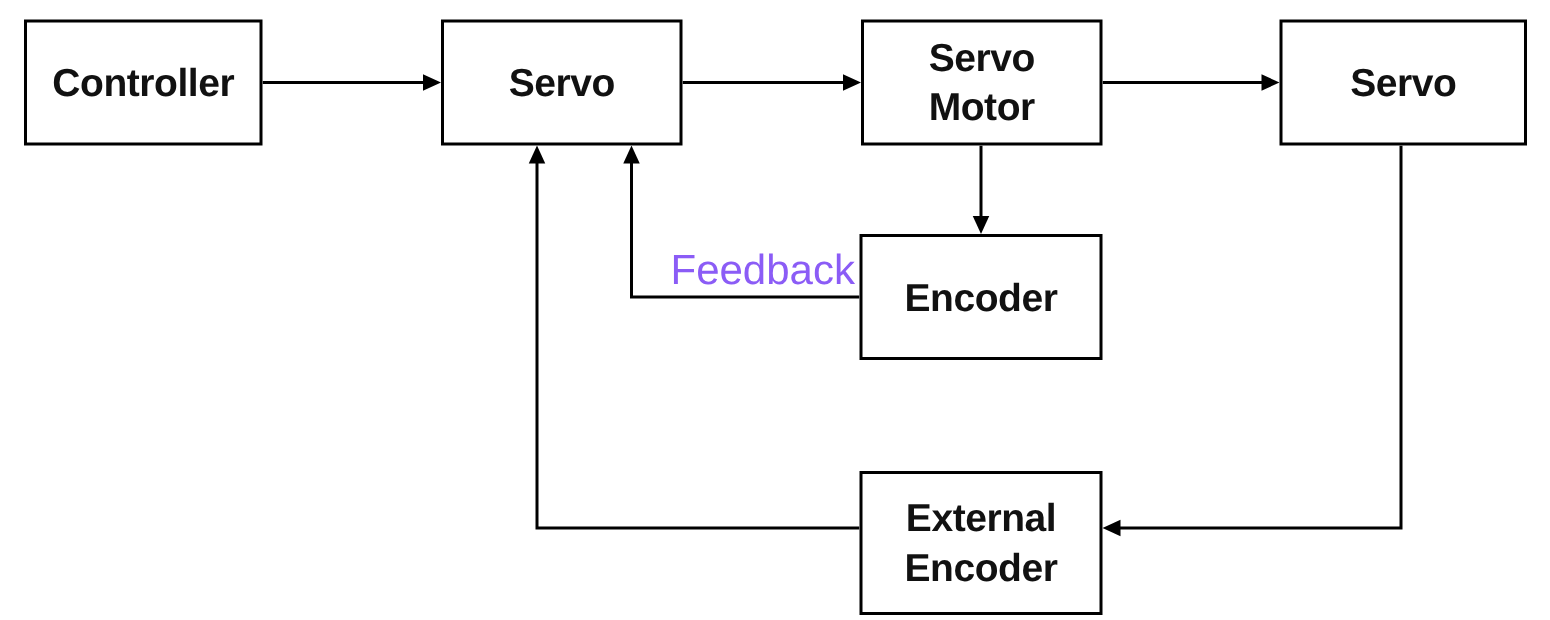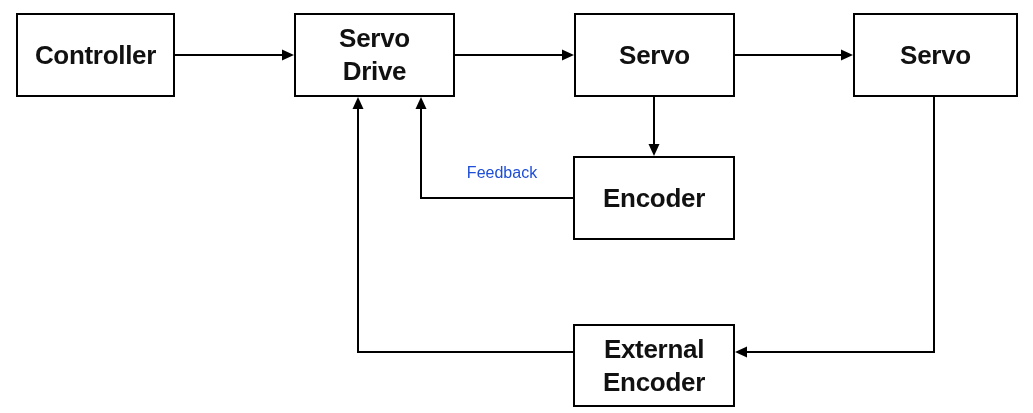--- a/index.html
+++ b/index.html
@@ -45,30 +45,30 @@
     font-size: 26px;
     line-height: 33px;
     color: #111111;
     letter-spacing: -0.3px;
   }
   .node-controller       { left: 16px;  top: 13px;  width: 159px; height: 84px; }
   .node-servo-drive      { left: 294px; top: 13px;  width: 161px; height: 84px; }
   .node-servo-motor      { left: 574px; top: 13px;  width: 161px; height: 84px; }
   .node-mechanical-part  { left: 853px; top: 13px;  width: 165px; height: 84px; }
   .node-encoder          { left: 573px; top: 156px; width: 162px; height: 84px; }
-  .node-external-encoder { left: 573px; top: 324px; width: 162px; height: 83px; text-align: right; }
+  .node-external-encoder { left: 573px; top: 314px; width: 162px; height: 96px; text-align: right; }
   .edge-label {
     position: absolute;
     left: 447px;
     top: 164px;
     width: 110px;
     text-align: center;
-    font-size: 16px;
+    font-size: 28px;
     font-weight: normal;
-    color: #1d4ed8;
+    color: #8b5cf6;
   }
 </style>
 </head>
 <body>
 
 <div class="diagram">
 
   <svg class="edges" viewBox="0 0 1033 413" xmlns="http://www.w3.org/2000/svg">
 
     <g>
@@ -106,25 +106,25 @@
       <polygon points="358,97 352.5,109 363.5,109"></polygon>
     </g>
   </svg>
 
   <div class="node node-controller">
     <span>Controller</span>
   </div>
 
   <div class="node node-servo-drive">
     <span>Servo</span>
-    <span>Drive</span>
   </div>
 
   <div class="node node-servo-motor">
     <span>Servo</span>
+    <span>Motor</span>
   </div>
 
   <div class="node node-mechanical-part">
     <span>Servo</span>
   </div>
 
   <div class="node node-encoder">
     <span>Encoder</span>
   </div>
 

